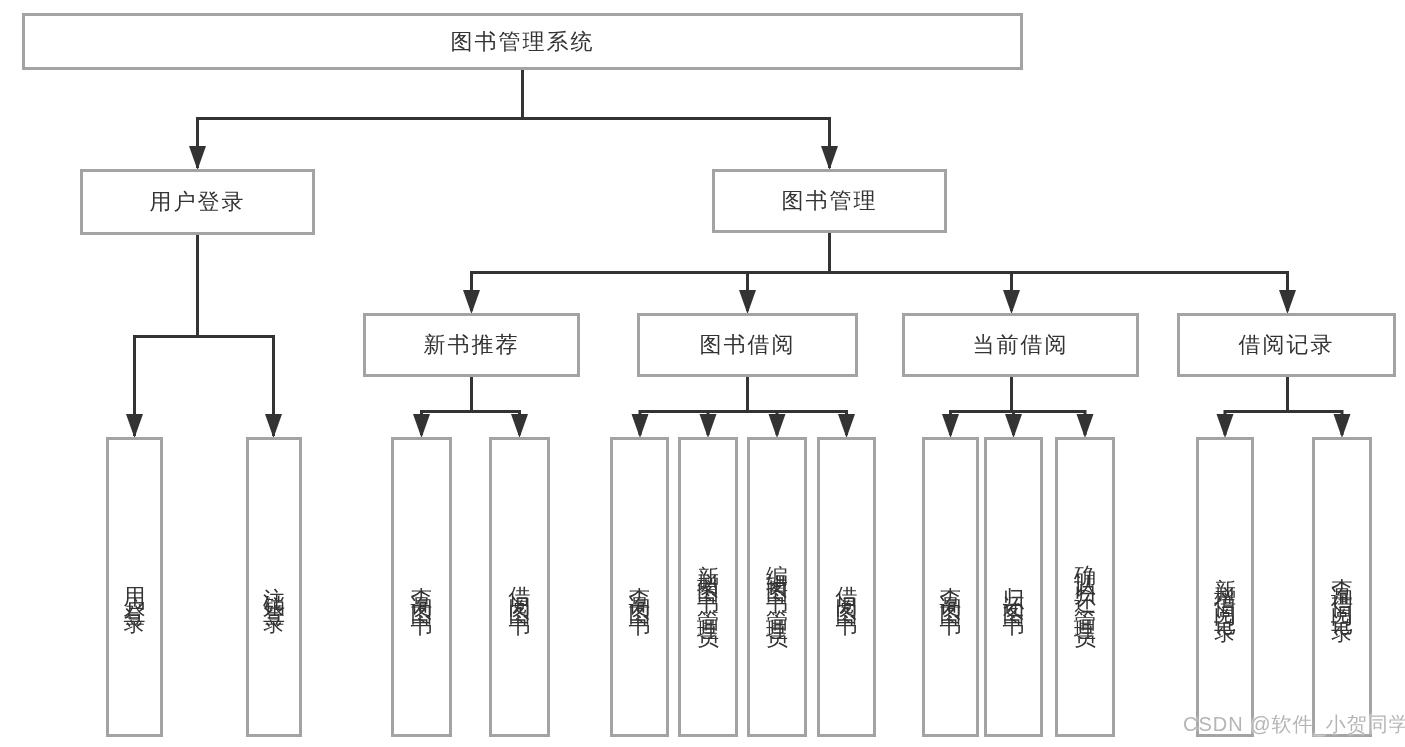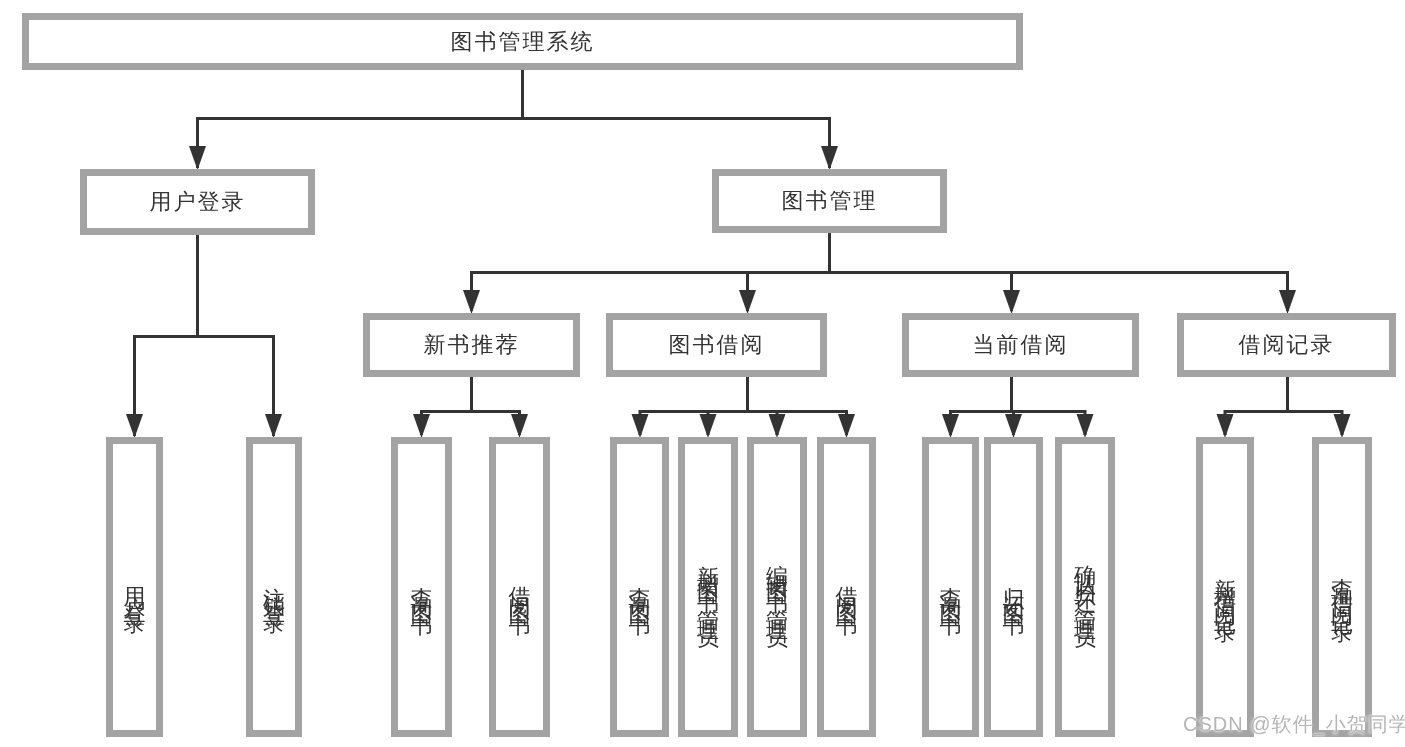--- a/index.html
+++ b/index.html
@@ -21,21 +21,21 @@
     stroke: #333333;
     stroke-width: 3;
   }
   .connectors polygon {
     fill: #333333;
     stroke: none;
   }
   .node {
     position: absolute;
     box-sizing: border-box;
-    border: 7px solid #a3a3a3;
+    border: 3px solid #a3a3a3;
     background: #ffffff;
     display: flex;
     align-items: center;
     justify-content: center;
     color: #333333;
     font-size: 22px;
   }
   .node.h span {
     letter-spacing: 2px;
     white-space: nowrap;
@@ -120,21 +120,21 @@
   <div class="node h" style="left:80px;top:169px;width:235px;height:66px">
     <span>用户登录</span>
   </div>
   <div class="node h" style="left:712px;top:169px;width:235px;height:64px">
     <span>图书管理</span>
   </div>
 
   <div class="node h" style="left:363px;top:313px;width:217px;height:64px">
     <span>新书推荐</span>
   </div>
-  <div class="node h" style="left:606px;top:313px;width:221px;height:64px">
+  <div class="node h" style="left:637px;top:313px;width:221px;height:64px">
     <span>图书借阅</span>
   </div>
   <div class="node h" style="left:902px;top:313px;width:237px;height:64px">
     <span>当前借阅</span>
   </div>
   <div class="node h" style="left:1177px;top:313px;width:219px;height:64px">
     <span>借阅记录</span>
   </div>
 
   <div class="node v" style="left:106px;top:437px;width:57px;height:300px">

